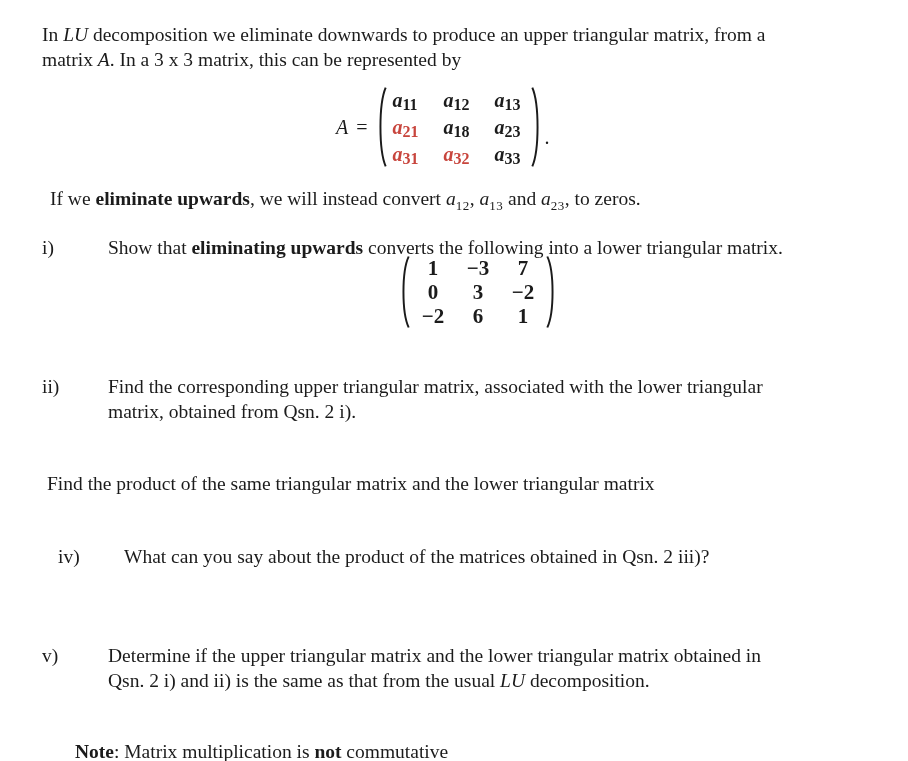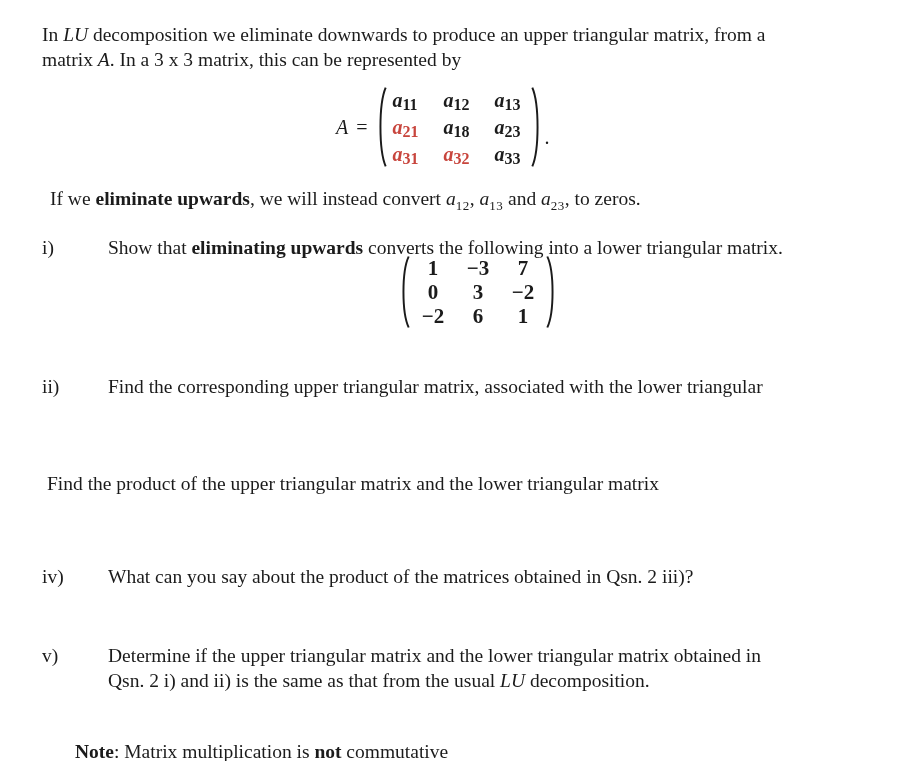--- a/index.html
+++ b/index.html
@@ -131,30 +131,31 @@
     </div>
     <svg class="paren" width="13" height="74" viewBox="0 0 14 100" preserveAspectRatio="none">
         <path d="M2.5 2 C 10 22, 10 78, 2.5 98"></path>
       </svg>
   </div>
 
   <div class="item" style="top:374px;">
     <span class="ilabel">ii)</span>
     <div class="itext">
       <span class="line">Find the corresponding upper triangular matrix, associated with the lower triangular</span>
+      <span class="line">matrix, obtained from Qsn. 2 i).</span>
     </div>
   </div>
 
   <div class="item" style="top:471px;">
     <div class="itext">
-      <span class="line indent1">Find the product of the upper triangular matrix and the lower triangular matrix</span>
+      <span class="line indent1">Find the product of the same triangular matrix and the lower triangular matrix</span>
     </div>
   </div>
 
-  <div class="item" style="top:564px;">
+  <div class="item" style="top:544px;margin-left:16px;">
     <span class="ilabel">iv)</span>
     <div class="itext">
       <span class="line">What can you say about the product of the matrices obtained in Qsn. 2 iii)?</span>
     </div>
   </div>
 
   <div class="item" style="top:643px;">
     <span class="ilabel">v)</span>
     <div class="itext">
       <span class="line">Determine if the upper triangular matrix and the lower triangular matrix obtained in</span>

